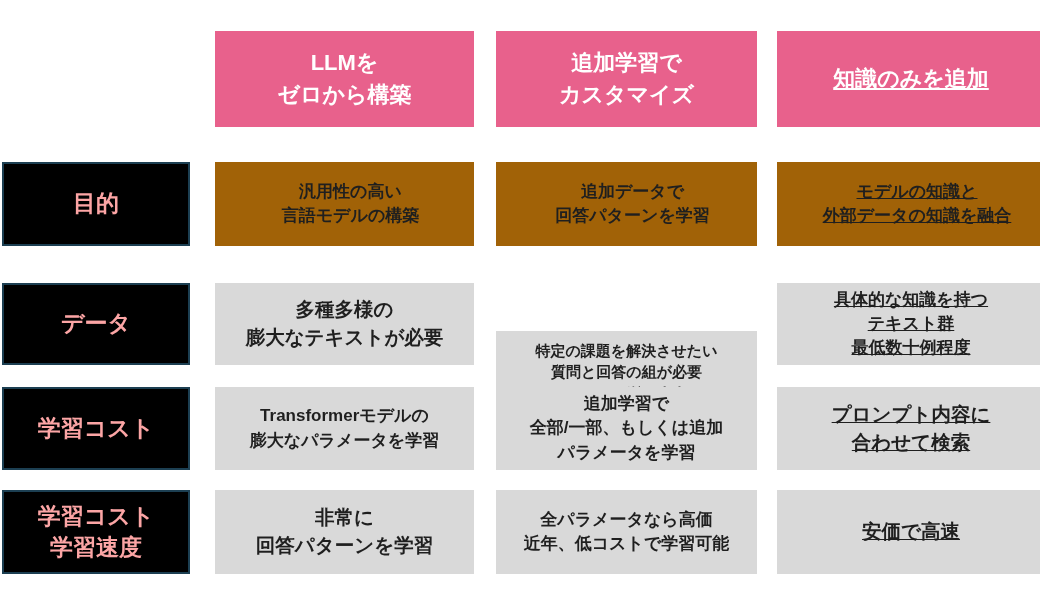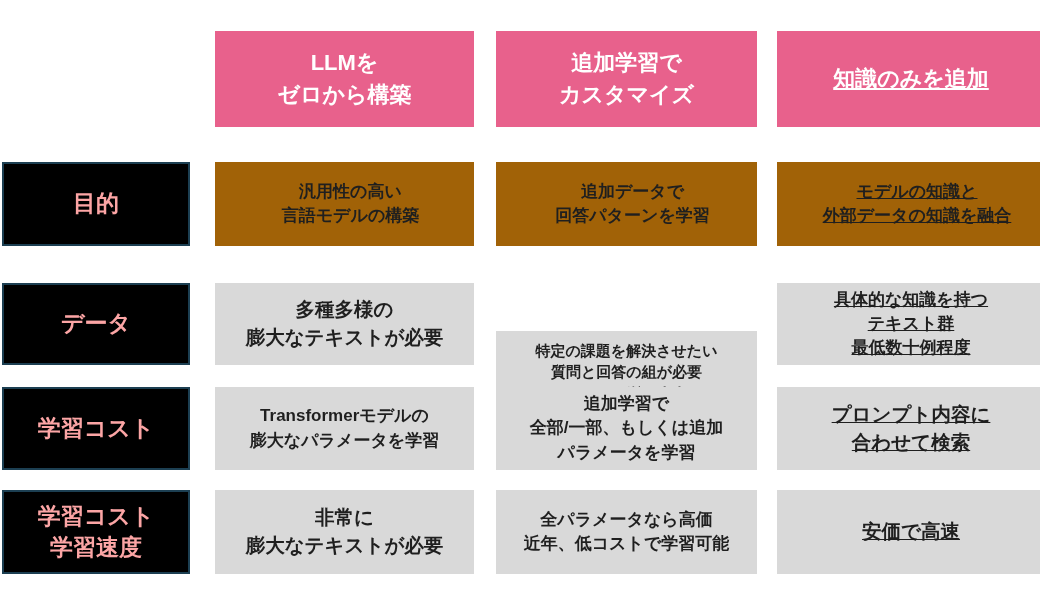--- a/index.html
+++ b/index.html
@@ -107,18 +107,18 @@
 膨大なパラメータを学習</div>
   <div class="box cell fs-m c2 r3">追加学習で
 全部/一部、もしくは追加
 パラメータを学習</div>
   <div class="box cell fs-l c3 r3">プロンプト内容に
 合わせて検索</div>
 
   <div class="box row-label r4">学習コスト
 学習速度</div>
   <div class="box cell fs-l c1 r4">非常に
-膨大なテキストが必要</div>
+回答パターンを学習</div>
   <div class="box cell fs-m c2 r4">全パラメータなら高価
 近年、低コストで学習可能</div>
   <div class="box cell fs-l c3 r4">安価で高速</div>
 
 </div>
 
 </body></html>

